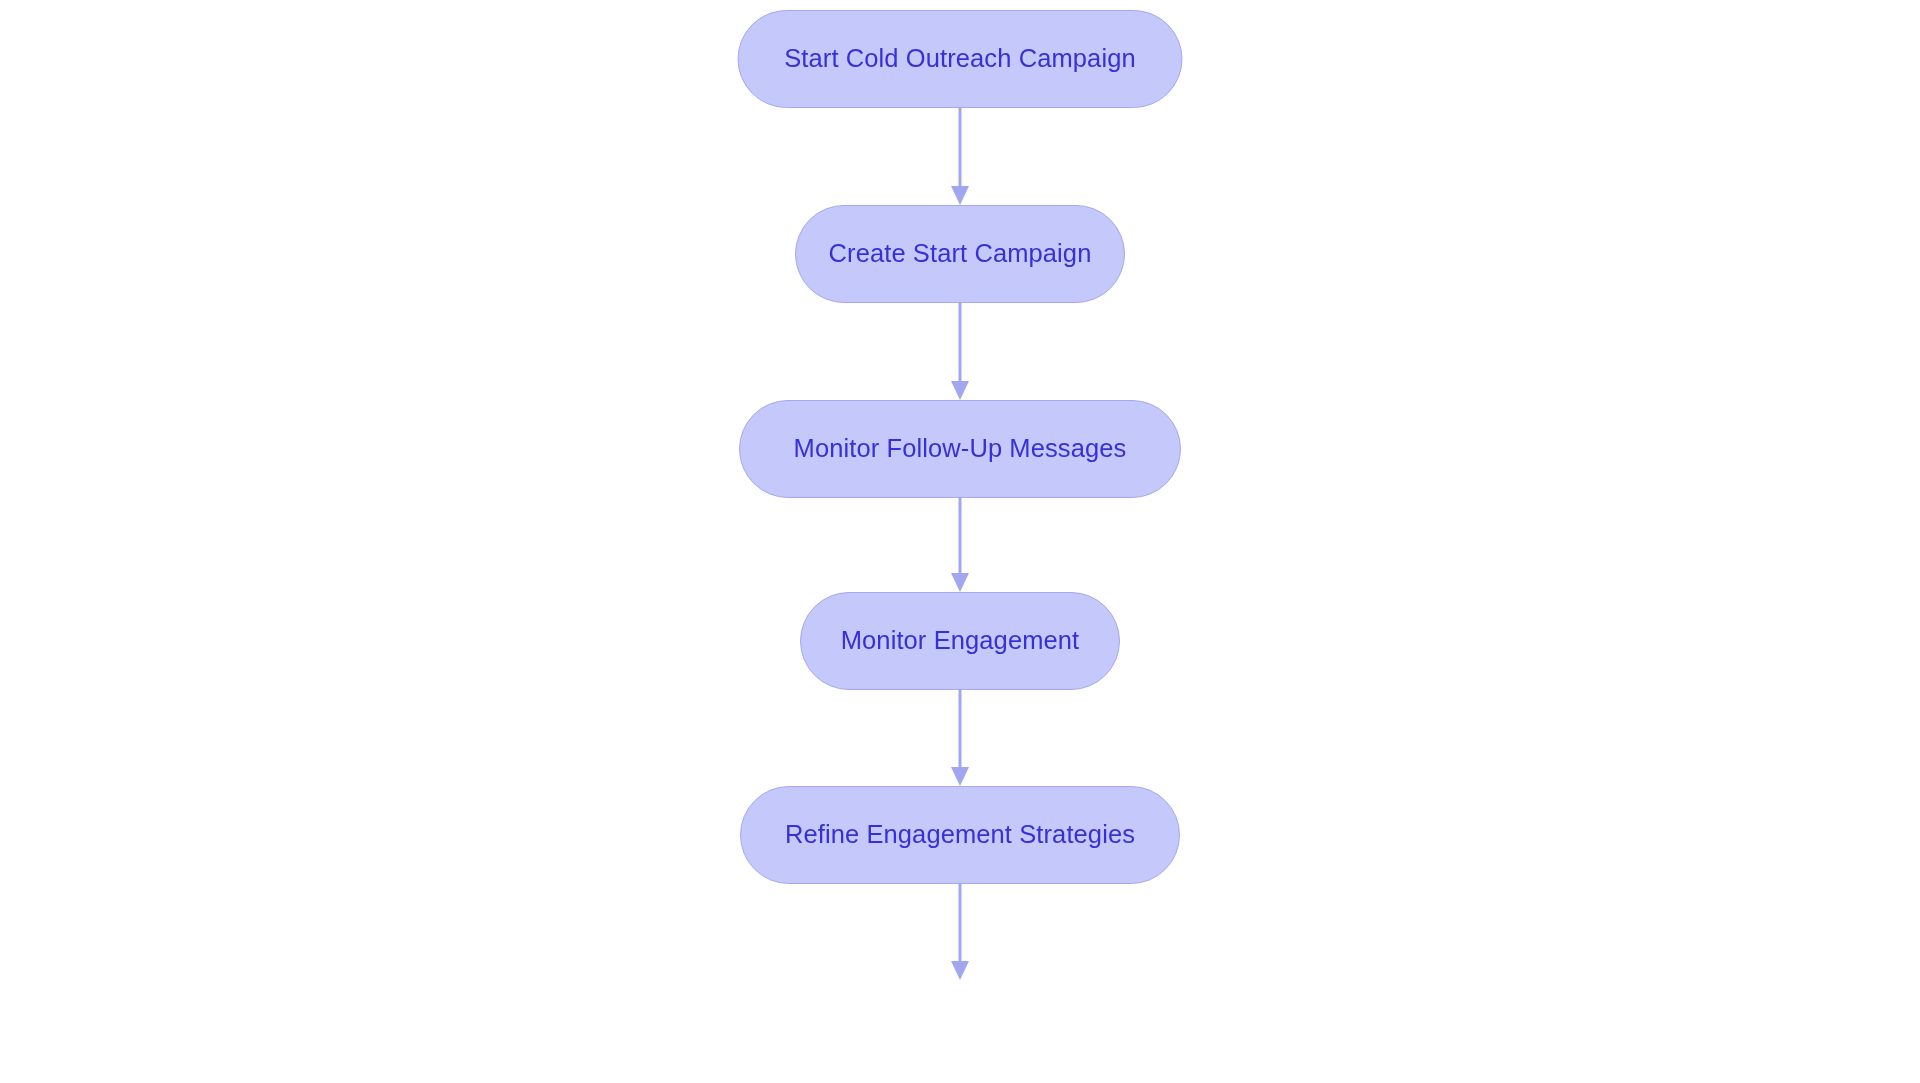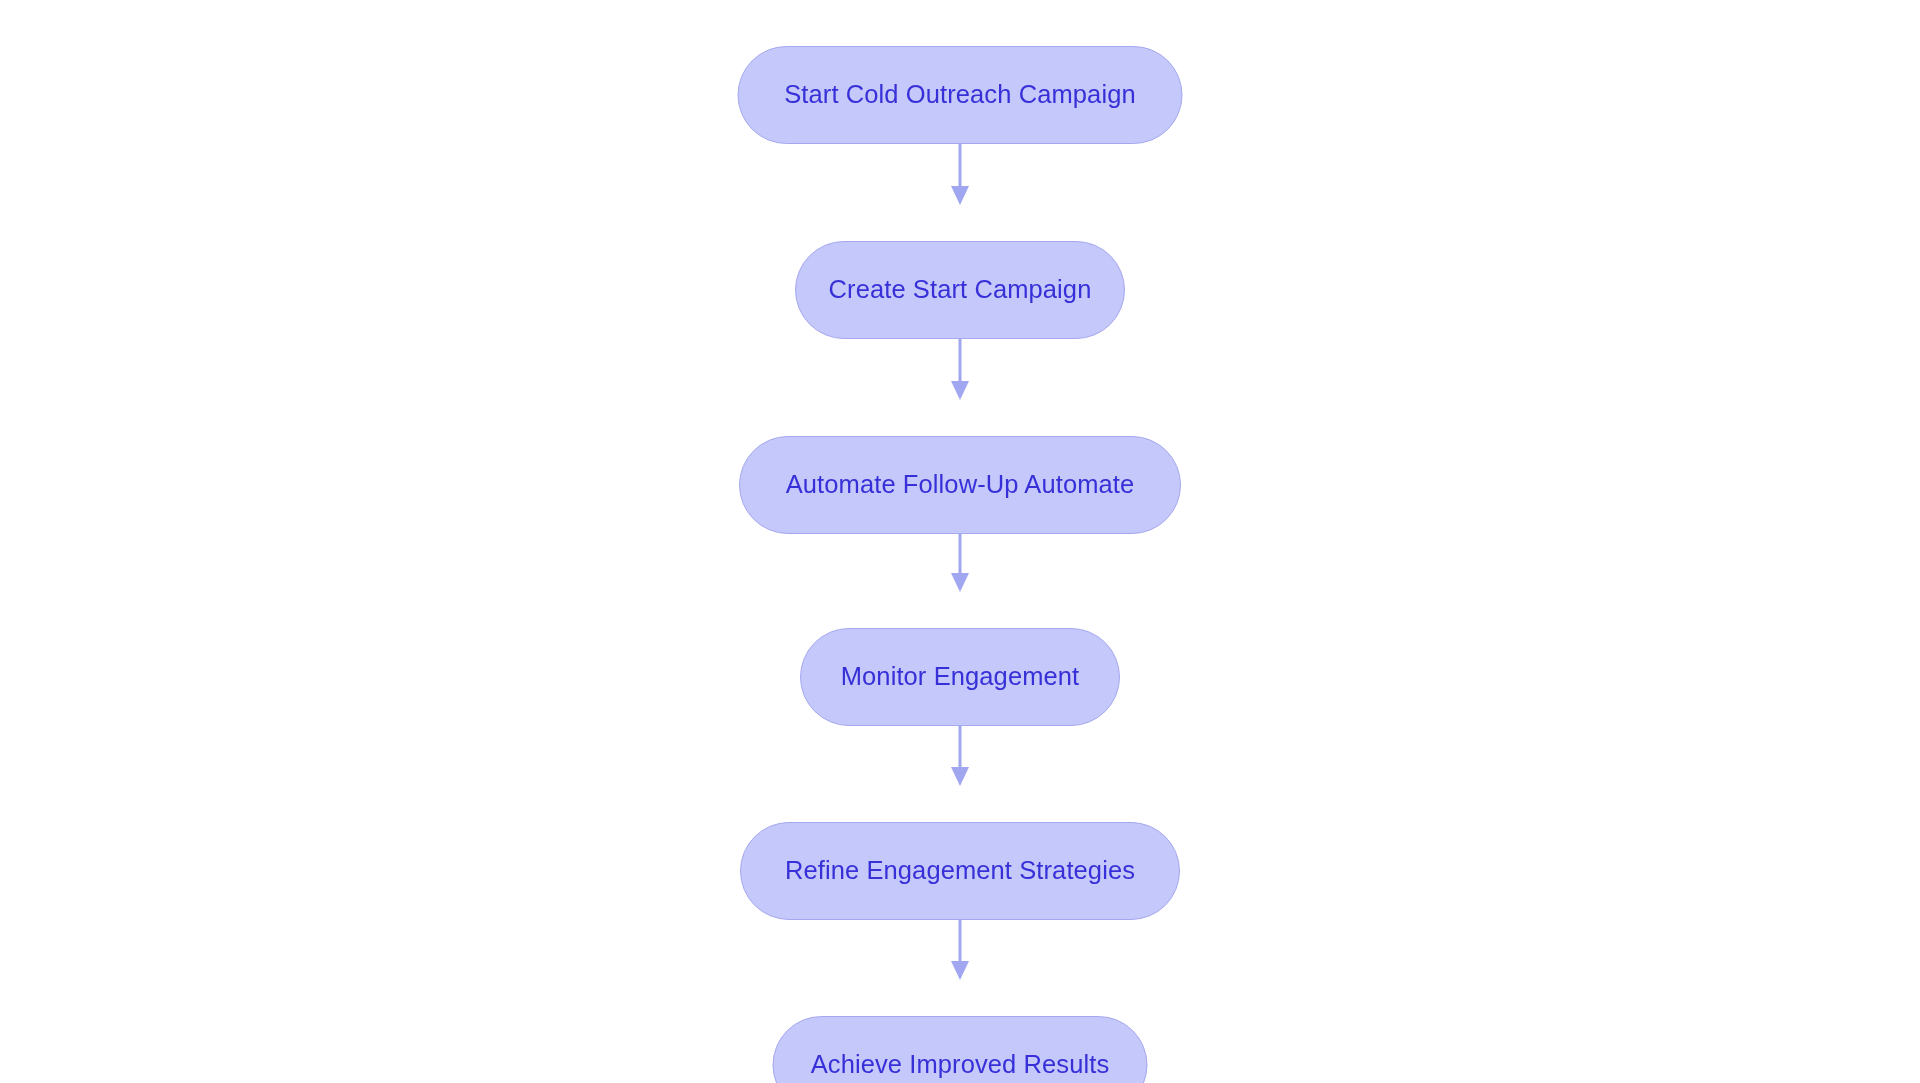--- a/index.html
+++ b/index.html
@@ -27,21 +27,20 @@
     box-sizing: border-box;
     display: flex;
     align-items: center;
     justify-content: center;
     height: 98px;
     background: #c5c8fa;
     border: 1.5px solid #a5a8ee;
     border-radius: 49px;
     transform: translateX(-50%);
     left: 960px;
-    margin-top: 36px;
   }
 
   .flow-node-label {
     color: #3730d8;
     font-size: 25.5px;
     font-weight: 400;
     letter-spacing: 0.1px;
     line-height: 1;
     white-space: nowrap;
     text-align: center;
@@ -101,28 +100,25 @@
 
   <div class="flow-node" style="top:10px; width:445px;">
     <span class="flow-node-label">Start Cold Outreach Campaign</span>
   </div>
 
   <div class="flow-node" style="top:205px; width:330px;">
     <span class="flow-node-label">Create Start Campaign</span>
   </div>
 
   <div class="flow-node" style="top:400px; width:442px;">
-    <span class="flow-node-label">Automate Follow-Up Automate</span>
+    <span class="flow-node-label">Monitor Follow-Up Messages</span>
   </div>
 
   <div class="flow-node" style="top:786px; width:440px;">
     <span class="flow-node-label">Refine Engagement Strategies</span>
   </div>
 
   <div class="flow-node" style="top:592px; width:320px;">
     <span class="flow-node-label">Monitor Engagement</span>
   </div>
 
-  <div class="flow-node" style="top:980px; width:375px;">
-    <span class="flow-node-label">Achieve Improved Results</span>
-  </div>
 
 </div>
 
 </body></html>

